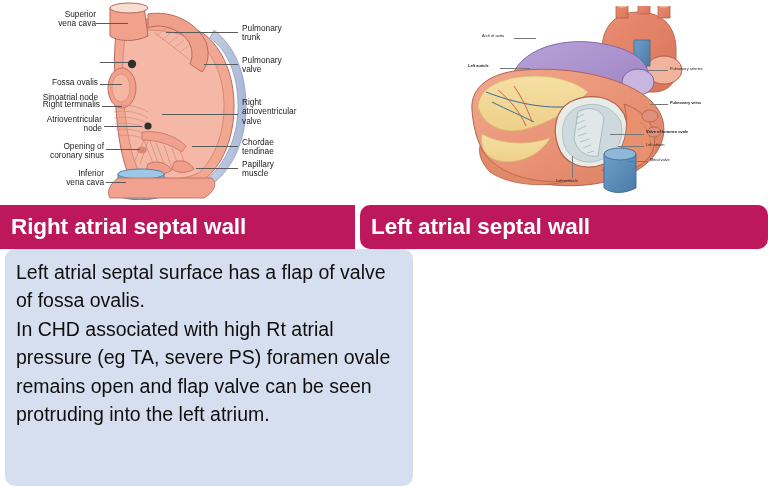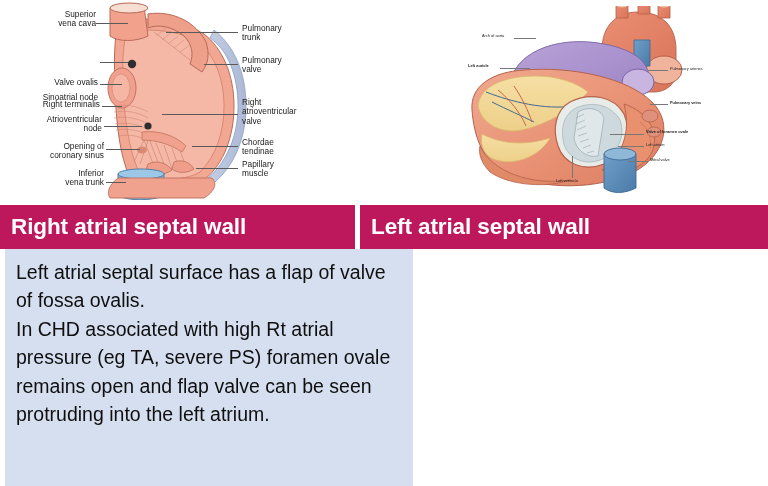--- a/index.html
+++ b/index.html
@@ -39,21 +39,21 @@
   .leader.v{width:1px;height:auto;}
   #fig-right .leader{background:#777;}
 
   
   .tbl{position:absolute;left:0;top:205px;width:768px;height:281px;}
   .row{display:flex;width:100%;}
   .row.head{height:44px;}
   .col{box-sizing:border-box;}
   .col.left{width:355px;}
   .gap{width:5px;background:#ffffff;}
-  .col.right{width:408px;}
+  .col.right{width:408px;border-radius:10px;}
 
   .head .col{
     background:#be185d;
     color:#ffffff;
     font-weight:bold;
     font-size:22.5px;
     letter-spacing:-0.1px;
     display:flex;align-items:center;
     padding-left:11px;
   }
@@ -165,28 +165,28 @@
 
       <div class="leader" style="left:152px;top:30px;width:72px;"></div>
       <div class="leader" style="left:190px;top:62px;width:34px;"></div>
       <div class="leader" style="left:148px;top:112px;width:76px;"></div>
       <div class="leader" style="left:178px;top:144px;width:46px;"></div>
       <div class="leader" style="left:182px;top:166px;width:42px;"></div>
 
       <span class="lbl l" style="left:0px;top:8px;width:82px;">Superior
 vena cava</span>
       <span class="lbl l" style="left:0px;top:54px;width:84px;margin-top:37px;">Sinoatrial node</span>
-      <span class="lbl l" style="left:0px;top:76px;width:84px;">Valve ovalis</span>
+      <span class="lbl l" style="left:0px;top:76px;width:84px;">Fossa ovalis</span>
       <span class="lbl l" style="left:0px;top:98px;width:86px;">Right terminalis</span>
       <span class="lbl l" style="left:0px;top:113px;width:88px;">Atrioventricular
 node</span>
       <span class="lbl l" style="left:0px;top:140px;width:90px;">Opening of
 coronary sinus</span>
       <span class="lbl l" style="left:0px;top:167px;width:90px;">Inferior
-vena trunk</span>
+vena cava</span>
 
       <span class="lbl r" style="left:228px;top:22px;width:100px;">Pulmonary
 trunk</span>
       <span class="lbl r" style="left:228px;top:54px;width:100px;">Pulmonary
 valve</span>
       <span class="lbl r" style="left:228px;top:96px;width:104px;">Right
 atrioventricular
 valve</span>
       <span class="lbl r" style="left:228px;top:158px;width:100px;">Papillary
 muscle</span>

